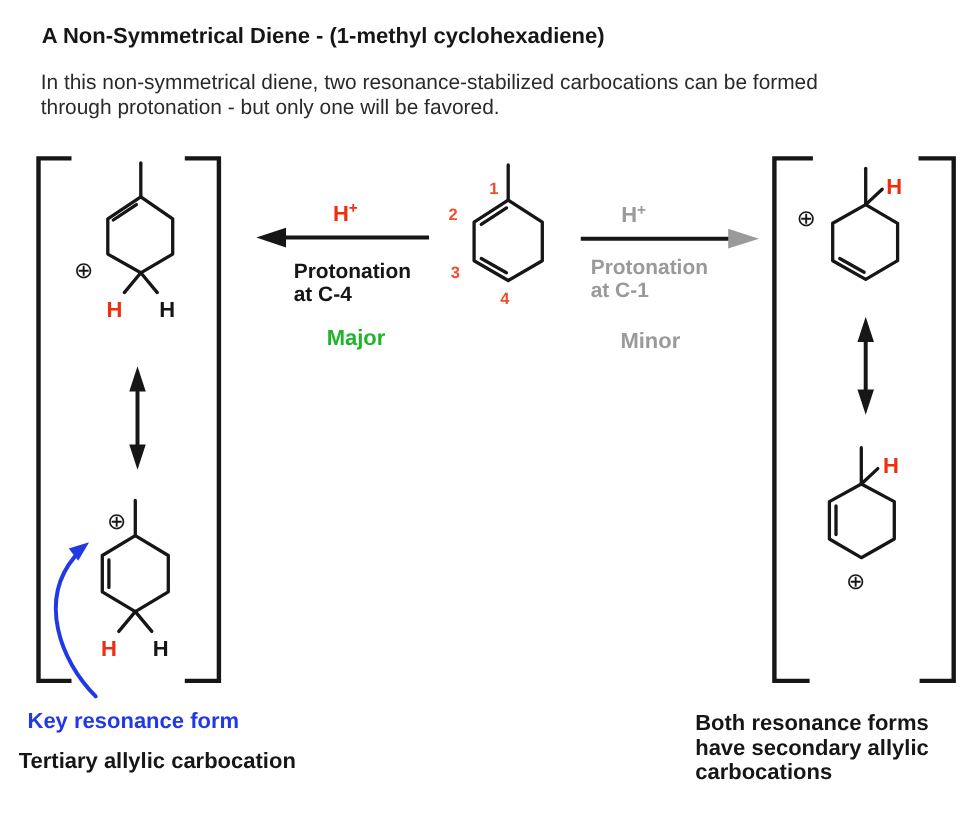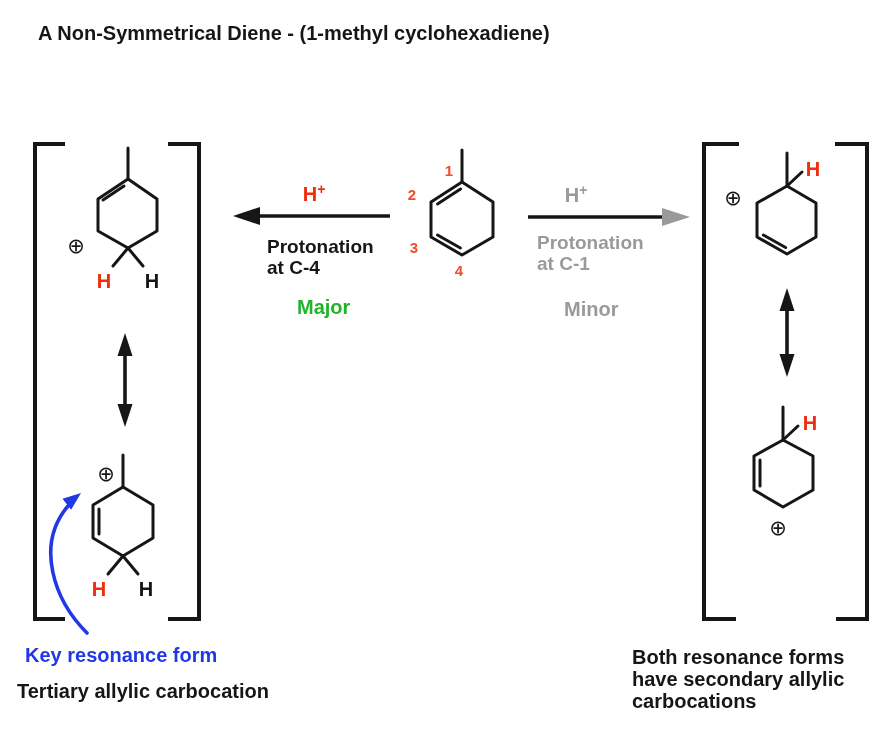--- a/index.html
+++ b/index.html
@@ -29,20 +29,24 @@
   .sym{font-family:"DejaVu Sans", sans-serif;font-weight:normal;font-size:21px;fill:#161616;}
   .h20{font-size:20px;}
   .h19{font-size:19px;}
 </style>
 </head>
 <body>
 
 <div id="stage">
 
   <div class="title">A Non-Symmetrical Diene - (1-methyl cyclohexadiene)</div>
+  <div class="desc">
+    <div>In this non-symmetrical diene, two resonance-stabilized carbocations can be formed</div>
+    <div>through protonation - but only one will be favored.</div>
+  </div>
 
   <svg width="886" height="742" viewBox="0 0 886 742">
 
     <g>
       <line class="bond" x1="462" y1="182" x2="462" y2="150"></line>
       <path class="bond" d="M462,182 L431,202 L431,237 L462,255 L493,237 L493,202 Z"></path>
       <line class="bond" x1="460.5" y1="189" x2="437.5" y2="204"></line>
       <line class="bond" x1="437.5" y1="235" x2="460.4" y2="248"></line>
       <text class="num" x="449" y="176" text-anchor="middle" fill="#ef4e2e">1</text>
       <text class="num" x="412" y="200" text-anchor="middle" fill="#ef4e2e">2</text>

